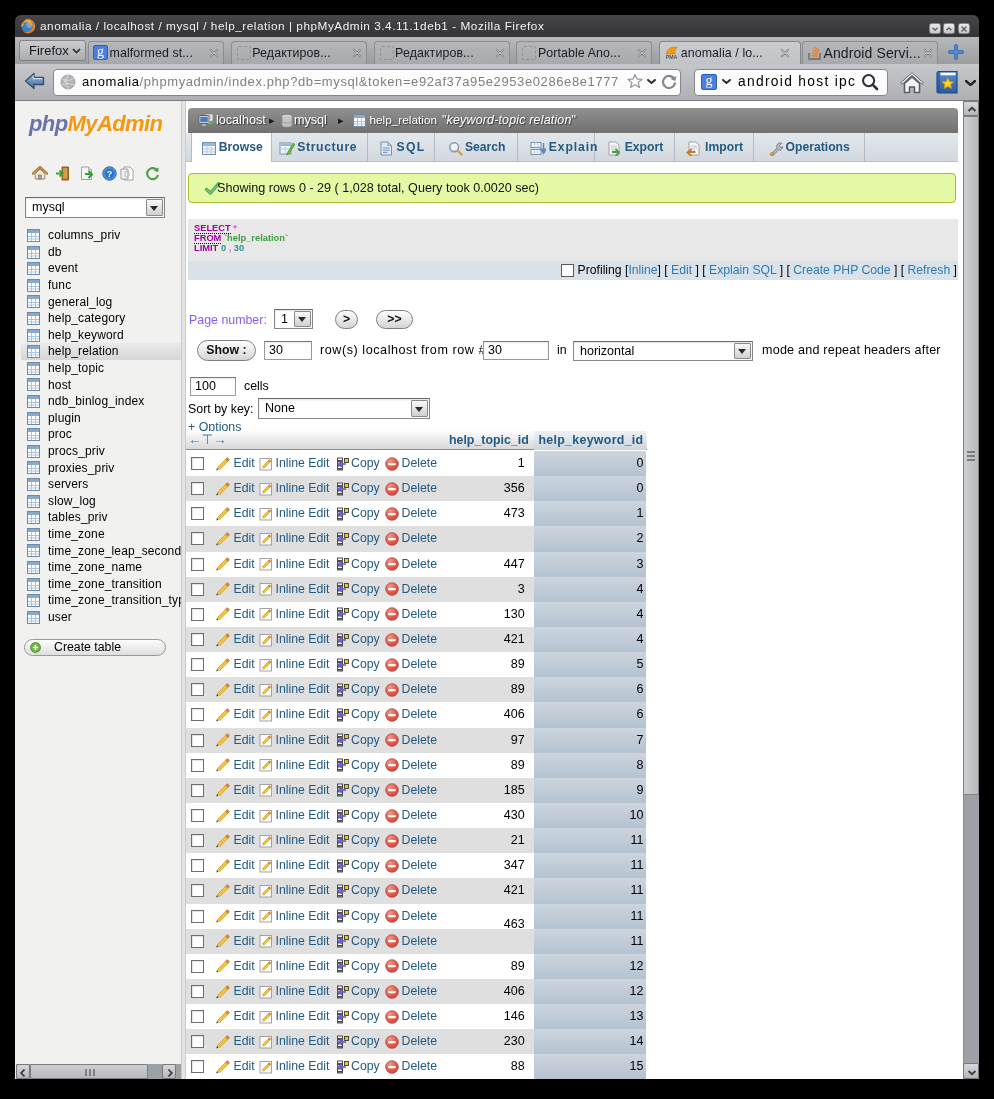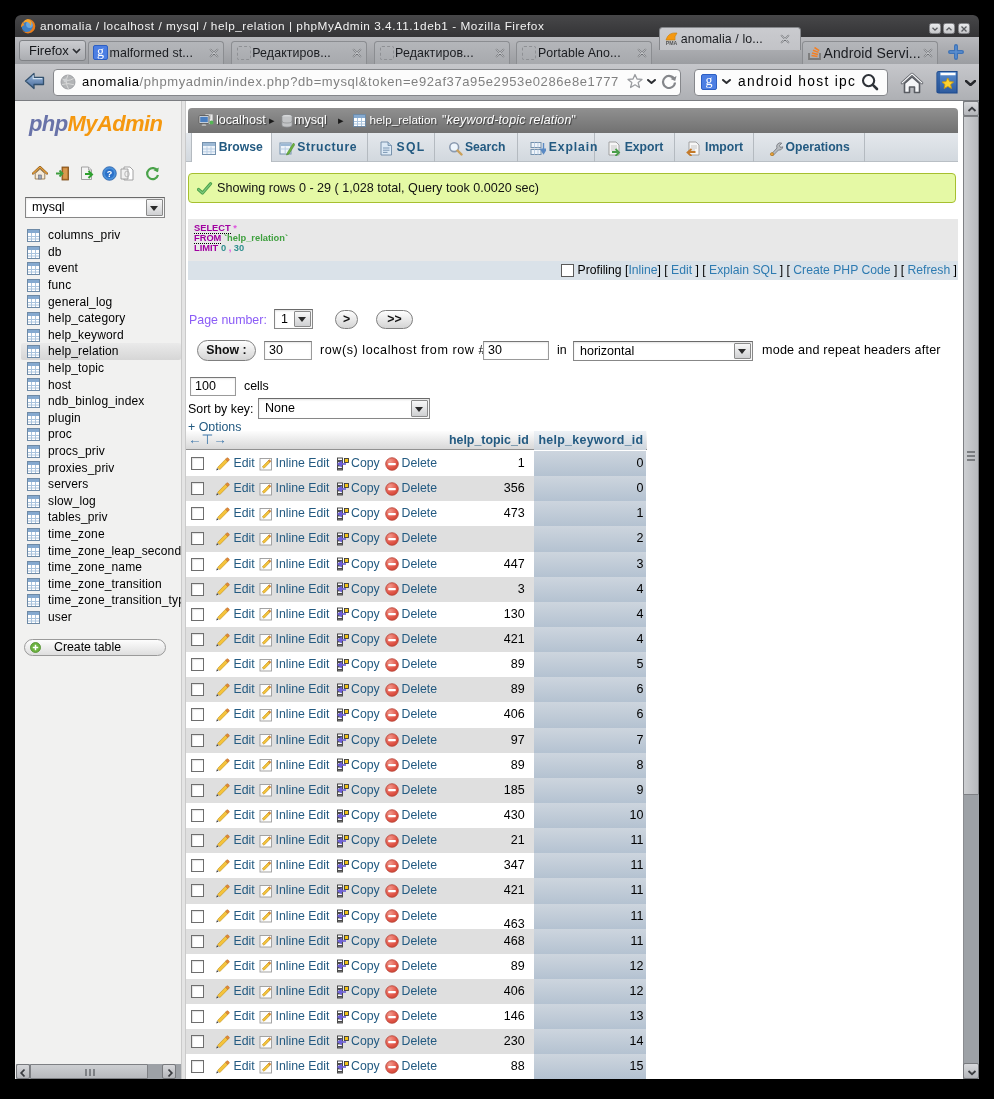--- a/index.html
+++ b/index.html
@@ -76,21 +76,21 @@
     <div style="position:absolute;left:501.40000000000003px;top:26px;width:136px;height:23px;background:linear-gradient(#b4b6ba,#a7a9ad);border:1px solid #8b8d91;border-bottom:none;box-sizing:border-box;border-radius:3.5px 3.5px 0 0;">
       <div style="position:absolute;left:5px;top:4px;width:14px;height:14px;border:1.5px dashed #8e9094;border-radius:2px;box-sizing:border-box;"></div>
       <div style="position:absolute;left:20.5px;top:0px;white-space:nowrap;line-height:22px;font-size:12.4px;letter-spacing:.1px;color:#1a1c20;">Portable Ano...</div>
       <div style="position:absolute;left:120px;top:6px;width:10px;height:10px;">
         <svg width="10" height="10" viewBox="0 0 10 10" style="position:absolute;">
           <path d="M1.5 1.5 L8.5 8.5 M8.5 1.5 L1.5 8.5" stroke="#6e7074" stroke-width="1.6" stroke-linecap="round"></path>
           <path d="M1.5 1.5 L8.5 8.5 M8.5 1.5 L1.5 8.5" stroke="#e8e9eb" stroke-width=".6" stroke-linecap="round"></path>
         </svg>
       </div>
     </div>
-    <div style="position:absolute;left:644.2px;top:12px;width:142px;height:23px;background:linear-gradient(#cacbcf,#c2c3c7);border:1px solid #85878b;border-bottom:none;box-sizing:border-box;border-radius:3.5px 3.5px 0 0;">
+    <div style="position:absolute;left:644.2px;top:26px;width:142px;height:23px;background:linear-gradient(#cacbcf,#c2c3c7);border:1px solid #85878b;border-bottom:none;box-sizing:border-box;border-radius:3.5px 3.5px 0 0;">
       <div style="position:absolute;left:4px;top:3px;width:15px;height:15px;">
         <svg width="15" height="15" viewBox="0 0 15 15" style="position:absolute;">
           <path d="M2 9 Q4 1 13 2 Q10 6 11 9 Z" fill="#f6980f" stroke="#c87d00" stroke-width=".6"></path>
           <text x="7.5" y="14" font-size="5.2" font-weight="bold" text-anchor="middle" fill="#555" font-family="Liberation Sans">PMA</text>
         </svg>
       </div>
       <div style="position:absolute;left:20.5px;top:0px;white-space:nowrap;line-height:22px;font-size:12.4px;letter-spacing:.1px;color:#1a1c20;">anomalia / lo...</div>
       <div style="position:absolute;left:120px;top:6px;width:10px;height:10px;">
         <svg width="10" height="10" viewBox="0 0 10 10" style="position:absolute;">
           <path d="M1.5 1.5 L8.5 8.5 M8.5 1.5 L1.5 8.5" stroke="#6e7074" stroke-width="1.6" stroke-linecap="round"></path>
@@ -561,21 +561,21 @@
     </div>
     <div style="position:absolute;left:739.3px;top:118px;width:110.7px;height:29px;border-right:1px solid #b4bac0;box-sizing:border-box;">
       <div style="position:absolute;left:14.1px;top:7.5px;width:16px;height:15px;">
         <svg width="16" height="15" viewBox="0 0 16 15" style="position:absolute;">
           <path d="M3 13.5 L9 7 A3.6 3.6 0 0 1 13.8 2.2 L11.5 4.5 L12.5 6.5 L14.8 5.8 A3.6 3.6 0 0 1 10.5 9 L4.8 14.8 Z" fill="#b8bcc0" stroke="#70747a" stroke-width=".8"></path>
           <circle cx="4" cy="13.2" r="1.6" fill="#e8a33d" stroke="#a8701a" stroke-width=".6"></circle>
         </svg>
       </div>
       <div style="position:absolute;left:31.2px;top:0px;white-space:nowrap;line-height:29px;font-size:12.2px;font-weight:bold;letter-spacing:0px;color:#235a81;">Operations</div>
     </div>
-    <div style="position:absolute;left:173px;top:158px;width:768px;height:30px;background:#e5f9a5;border:1px solid #a6bf2f;border-radius:4px;box-sizing:border-box;">
+    <div style="position:absolute;left:173px;top:158px;width:768px;height:30px;background:#e5f9a5;border:1px solid #a6bf2f;border-radius:4px;box-sizing:border-box;text-align:center;">
       <div style="position:absolute;left:8px;top:8px;width:16px;height:13px;">
         <svg width="16" height="13" viewBox="0 0 16 13" style="position:absolute;">
           <path d="M1.5 7.5 L5.5 11 L13.5 1.8" fill="none" stroke="#4aa34a" stroke-width="3.2" stroke-linecap="round" stroke-linejoin="round"></path>
           <path d="M1.5 7.5 L5.5 11 L13.5 1.8" fill="none" stroke="#7cc67c" stroke-width="1.2" stroke-linecap="round" stroke-linejoin="round"></path>
         </svg>
       </div>
       <div style="position:absolute;left:28px;top:0px;white-space:nowrap;line-height:28px;font-size:12.6px;color:#111;">Showing rows 0 - 29 ( 1,028 total, Query took 0.0020 sec)</div>
     </div>
     <div style="position:absolute;left:173px;top:204px;width:770px;height:42px;background:#e8e8e8;">
       <div style="position:absolute;left:6px;top:5px;white-space:nowrap;font-size:9.3px;line-height:9.8px;"><b><span style="color:#a000a0;border-bottom:1px dotted #000;">SELECT</span> <span style="color:#dd50dd;">*</span></b></div>
@@ -1667,23 +1667,20 @@
             <stop offset="0" stop-color="#f2998c"></stop>
             <stop offset=".55" stop-color="#e2574a"></stop>
             <stop offset="1" stop-color="#c63c29"></stop>
           </radialGradient>
         </defs>
         <circle cx="7" cy="7" r="6.3" fill="url(#delg)" stroke="#b44438" stroke-width=".8"></circle>
         <rect x="3.2" y="5.9" width="7.6" height="2.3" rx=".6" fill="#fff"></rect>
       </svg>
     </div>
     <div style="position:absolute;left:386.5px;top:913.6600000000001px;white-space:nowrap;font-size:12.3px;color:#235a81;line-height:25.14px;">Delete</div>
-    <div style="position:absolute;left:171px;top:913.6600000000001px;width:347.6px;height:25.14px;">
-      <div style="position:absolute;right:9px;top:0;line-height:25.14px;font-size:12.5px;color:#000;">468</div>
-    </div>
     <div style="position:absolute;left:518.6px;top:913.6600000000001px;width:112.89999999999998px;height:25.14px;">
       <div style="position:absolute;right:3px;top:0;line-height:25.14px;font-size:12.5px;color:#000;">11</div>
     </div>
     <div style="position:absolute;left:171px;top:938.8px;width:347.6px;height:25.14px;background:#fff;"></div>
     <div style="position:absolute;left:518.6px;top:938.8px;width:112.89999999999998px;height:25.14px;background:linear-gradient(#cdd5de,#b4c2d1);"></div>
     <div style="position:absolute;left:176px;top:944.87px;width:13px;height:13px;background:#fff;border:1px solid #6e6e6e;box-sizing:border-box;box-shadow:inset 1px 1px 1px rgba(0,0,0,.12);"></div>
     <div style="position:absolute;left:200px;top:944.37px;width:15px;height:14px;">
       <svg width="15" height="14" viewBox="0 0 15 14" style="position:absolute;">
         <path d="M3.6 12.6 L1.2 13.4 L2 11 Z" fill="#3a3a3a"></path>
         <path d="M2.6 10.4 L10.6 2.2 L12.9 4.4 L4.8 12.6 Z" fill="#f5c33b" stroke="#c89a1e" stroke-width=".7"></path>

